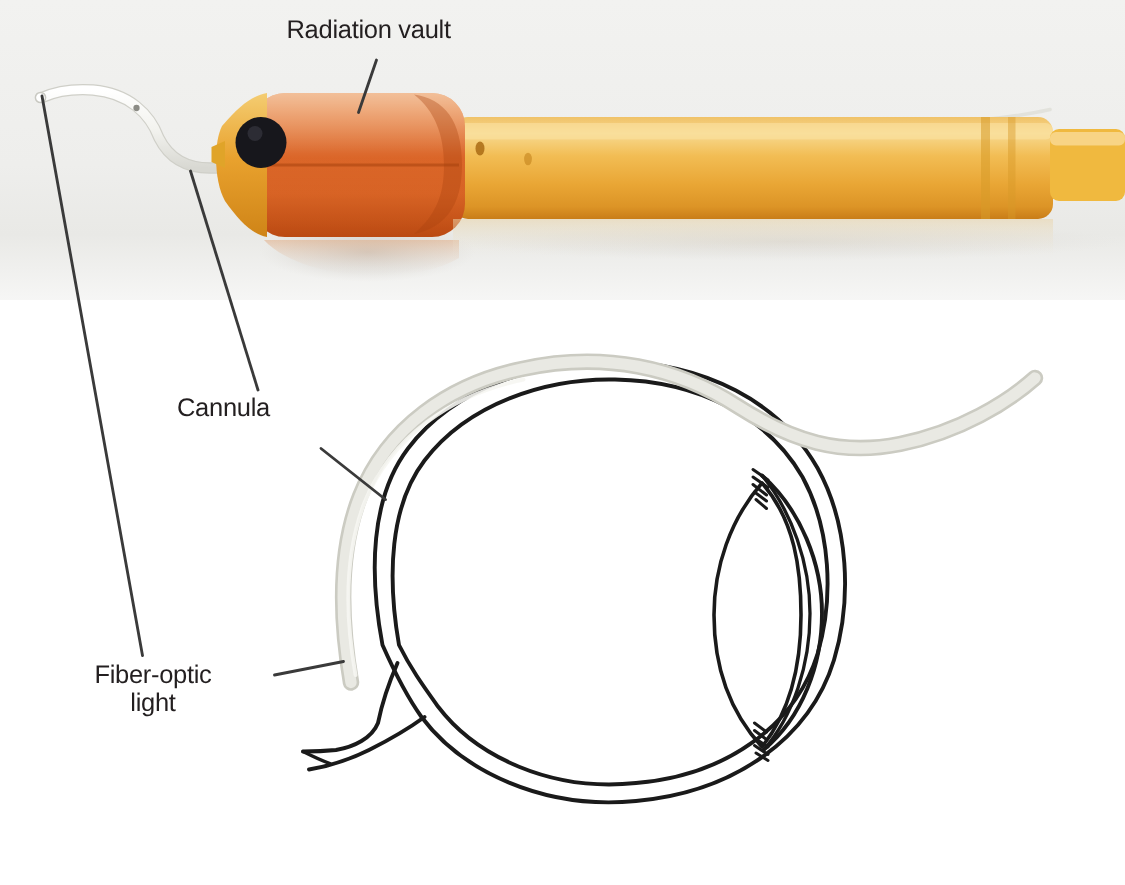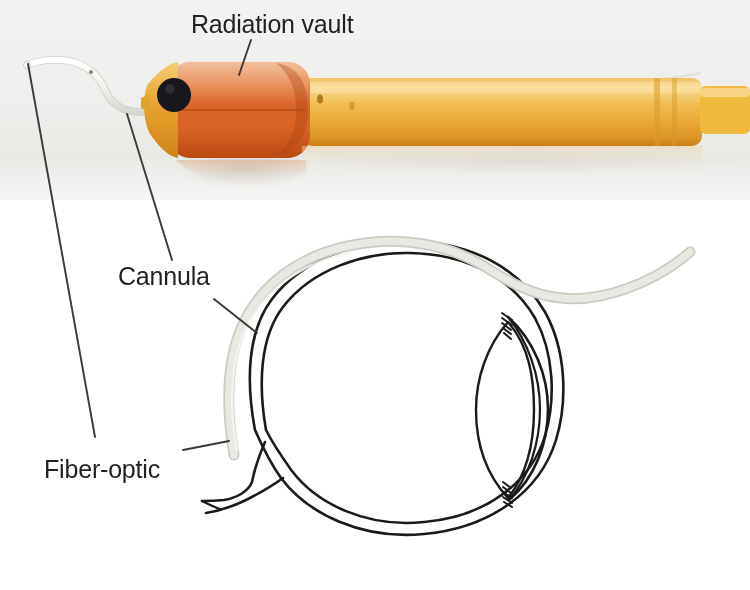--- a/index.html
+++ b/index.html
@@ -26,31 +26,31 @@
   .photo-svg, .diagram-svg, .overlay-svg {
     position: absolute;
     left: 0; top: 0;
     display: block;
   }
   
   .label {
     position: absolute;
     color: #231f20;
     font-family: "Liberation Sans", sans-serif;
-    font-size: 25px;
+    font-size: 17px;
     font-weight: 400;
     letter-spacing: -0.2px;
     white-space: nowrap;
     line-height: 1.12;
   }
   .label.centered { text-align: center; }
   #label-radiation-vault { left: 191px; top: 10px; }
   #label-handle         { left: 472px; top: 38px; }
   #label-cannula        { left: 118px; top: 262px; }
-  #label-fiber-optic    { left: 27px;  top: 440px; width: 150px; text-align: center; margin-top: 15px; }
+  #label-fiber-optic    { left: 27px;  top: 440px; width: 150px; text-align: center; }
   .label-line2 { display: block; }
 </style>
 </head>
 <body>
 
 <div id="figure">
 
   <div class="photo-panel">
     <svg class="photo-svg" width="750" height="200" viewBox="0 0 750 200">
       <defs>
@@ -206,15 +206,16 @@
     </g>
   </svg>
 
   <div class="label" id="label-radiation-vault">Radiation vault</div>
 
 
   <div class="label" id="label-cannula">Cannula</div>
 
   <div class="label centered" id="label-fiber-optic">
     <span class="label-line1">Fiber-optic</span>
+    <span class="label-line2">light</span>
   </div>
 
 </div>
 
 </body></html>

